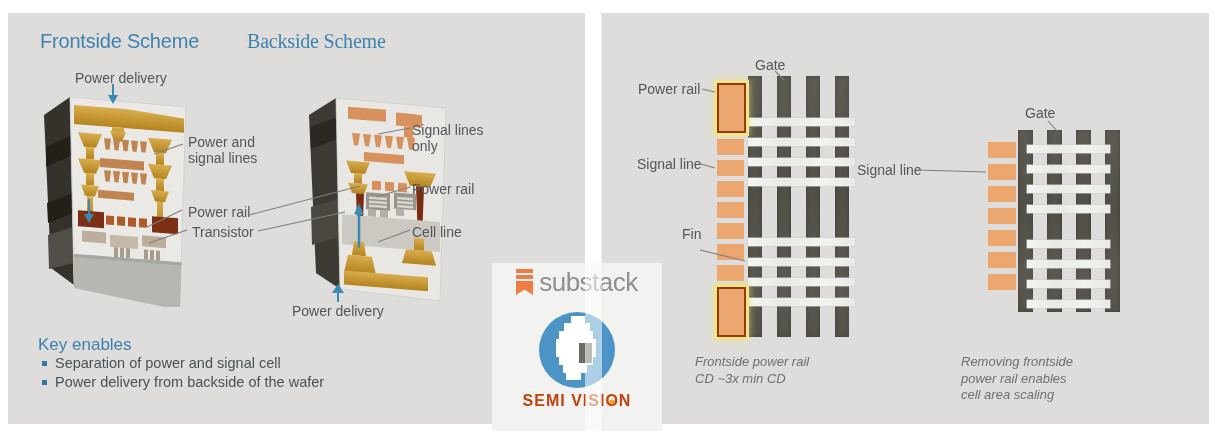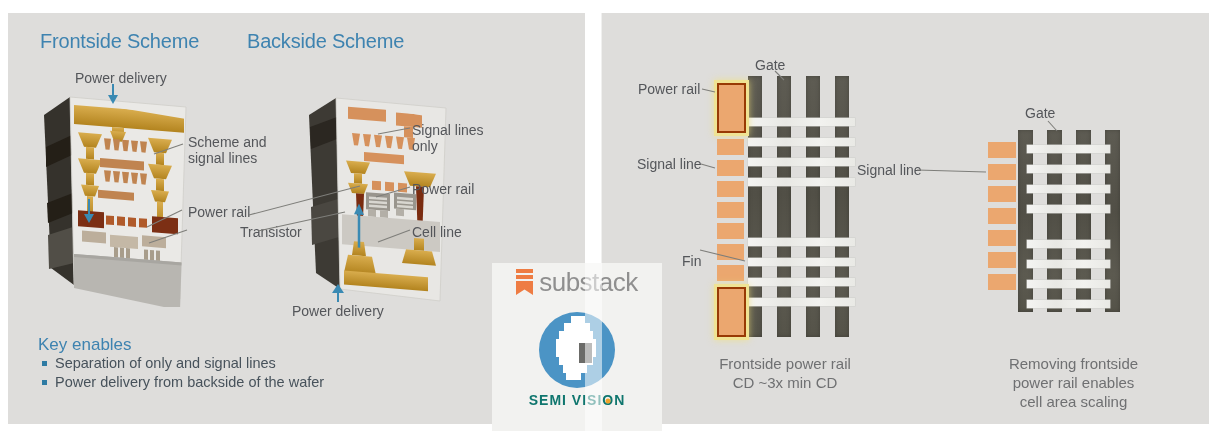--- a/index.html
+++ b/index.html
@@ -4,48 +4,48 @@
 <style>
   html,body{margin:0;padding:0;background:#ffffff;}
   body{font-family:"Liberation Sans", sans-serif;}
   .stage{position:relative;width:1217px;height:431px;background:#ffffff;overflow:hidden;}
   .abs{position:absolute;}
   .panel{position:absolute;top:13px;height:411px;background:#dedddb;}
   .panel-left{left:8px;width:577px;}
   .panel-right{left:601px;width:608px;}
   .title{position:absolute;font-size:20px;color:#3e83b0;letter-spacing:-0.2px;white-space:nowrap;}
   .lbl{position:absolute;font-size:14px;color:#54565a;line-height:1.15;white-space:pre-line;}
-  .caption{position:absolute;font-size:15px;color:#6f7072;line-height:1.28;text-align:center;white-space:pre-line;}
+  .caption{position:absolute;font-size:13px;color:#6f7072;line-height:1.28;white-space:pre-line;font-style:italic;}
   .keyhead{position:absolute;font-size:17px;color:#3e83b0;}
   .bullet-row{position:absolute;font-size:14.5px;color:#47525b;white-space:nowrap;}
   .bullet-sq{position:absolute;width:5px;height:5px;background:#2e7ba3;}
   .source{position:absolute;font-size:9.5px;color:#b3b3af;}
   .overlay{position:absolute;left:0;top:0;pointer-events:none;z-index:6;}
   .fig{position:absolute;}
   .gate{position:absolute;z-index:1;background:linear-gradient(180deg,#5e5c53,#514f46 45%,#5c5a50 80%,#555349);box-shadow:inset 0 0 4px rgba(0,0,0,0.25);}
   .fin{position:absolute;z-index:2;height:8px;background:linear-gradient(90deg,#f4f4f2,#e8e8e4 35%,#f2f2ef 68%,#e9e9e5);box-shadow:0 0 0 0.5px #cfcfca;}
   .sig{position:absolute;z-index:3;background:#eba76f;}
   .rail{position:absolute;z-index:3;background:#eba76f;border:2px solid #983a04;box-shadow:0 0 0 3px #efe394,0 0 7px 3px rgba(240,225,130,0.75);}
   .watermark{position:absolute;left:492px;top:263px;width:170px;height:168px;background:#f2f2f0;z-index:40;}
   .substack-row{position:absolute;left:0;top:6px;width:100%;display:flex;align-items:center;justify-content:center;gap:6px;}
   .substack-word{font-size:26px;color:#8f8f8f;font-weight:500;letter-spacing:-0.5px;line-height:1;}
-  .sv-text{position:absolute;left:0;top:129px;width:100%;text-align:center;font-size:14px;font-weight:700;letter-spacing:1px;color:#0f766e;}
+  .sv-text{position:absolute;left:0;top:129px;width:100%;text-align:center;font-size:16px;font-weight:700;letter-spacing:1px;color:#c2410c;}
   .sv-o{position:relative;display:inline-block;}
   .sv-o::after{content:"";position:absolute;left:50%;top:56%;width:5px;height:5px;border-radius:50%;background:#f0a32a;transform:translate(-50%,-50%);}
   .stripe{position:absolute;left:585px;top:0;width:17px;height:431px;background:rgba(255,255,255,0.55);z-index:60;pointer-events:none;}
 </style>
 </head>
 <body>
 
 <div class="stage">
 
   <section class="panel panel-left">
 
     <div class="title" style="left:32px;top:17px;">Frontside Scheme</div>
-    <div class="title" style="left:239px;top:17px;">Backside Scheme</div>
+    <div class="title" style="left:239px;top:17px;font-family:Liberation Serif, serif;">Backside Scheme</div>
 
     <svg class="abs" style="left:30px;top:72px;" width="152" height="222" viewBox="0 0 152 222">
       <defs>
         <linearGradient id="gold" x1="0" y1="0" x2="0" y2="1">
           <stop offset="0" stop-color="#d9ad4e"></stop>
             <stop offset="1" stop-color="#b3841f"></stop>
         </linearGradient>
         <clipPath id="fsface">
             <polygon points="32,12 148,22 142,214 36,200"></polygon>
           </clipPath>
@@ -176,33 +176,33 @@
         <line x1="105" y1="71" x2="105" y2="83"></line>
         <polygon points="100,82 110,82 105,91" stroke="none"></polygon>
         <line x1="81" y1="186" x2="81" y2="202"></line>
         <polygon points="76,201 86,201 81,210" stroke="none"></polygon>
         <line x1="330" y1="289" x2="330" y2="279"></line>
         <polygon points="324,280 336,280 330,271" stroke="none"></polygon>
       </g>
     </svg>
 
     <div class="lbl" style="left:67px;top:57px;">Power delivery</div>
-    <div class="lbl" style="left:180px;top:121px;">Scheme and
+    <div class="lbl" style="left:180px;top:121px;">Power and
 signal lines</div>
     <div class="lbl" style="left:180px;top:191px;">Power rail</div>
-    <div class="lbl" style="left:184px;top:211px;margin-left:48px;">Transistor</div>
+    <div class="lbl" style="left:184px;top:211px;">Transistor</div>
     <div class="lbl" style="left:404px;top:109px;">Signal lines
 only</div>
     <div class="lbl" style="left:404px;top:168px;">Power rail</div>
     <div class="lbl" style="left:404px;top:211px;">Cell line</div>
     <div class="lbl" style="left:284px;top:290px;">Power delivery</div>
 
     <div class="keyhead" style="left:30px;top:322px;">Key enables</div>
     <div class="bullet-row" style="left:47px;top:342px;">
-      <span>Separation of only and signal lines</span>
+      <span>Separation of power and signal cell</span>
     </div>
     <div class="bullet-sq" style="left:34px;top:348px;"></div>
     <div class="bullet-row" style="left:47px;top:361px;">
       <span>Power delivery from backside of the wafer</span>
     </div>
     <div class="bullet-sq" style="left:34px;top:367px;"></div>
 
   </section>
 
   <section class="panel panel-right">
@@ -260,21 +260,21 @@
         <line x1="100" y1="151" x2="114" y2="155"></line>
         <line x1="99" y1="237" x2="144" y2="248"></line>
         <line x1="447" y1="108" x2="456" y2="118"></line>
         <line x1="316" y1="157" x2="385" y2="159"></line>
       </g>
     </svg>
 
     <div class="lbl" style="left:154px;top:44px;">Gate</div>
     <div class="lbl" style="left:37px;top:68px;">Power rail</div>
     <div class="lbl" style="left:36px;top:143px;">Signal line</div>
-    <div class="lbl" style="left:81px;top:240px;">Fin</div>
+    <div class="lbl" style="left:81px;top:213px;">Fin</div>
     <div class="lbl" style="left:424px;top:92px;">Gate</div>
     <div class="lbl" style="left:256px;top:149px;">Signal line</div>
 
     <div class="caption" style="left:94px;top:341px;width:180px;">Frontside power rail
 CD ~3x min CD</div>
     <div class="caption" style="left:360px;top:341px;width:225px;">Removing frontside
 power rail enables
 cell area scaling</div>
   </section>
 

